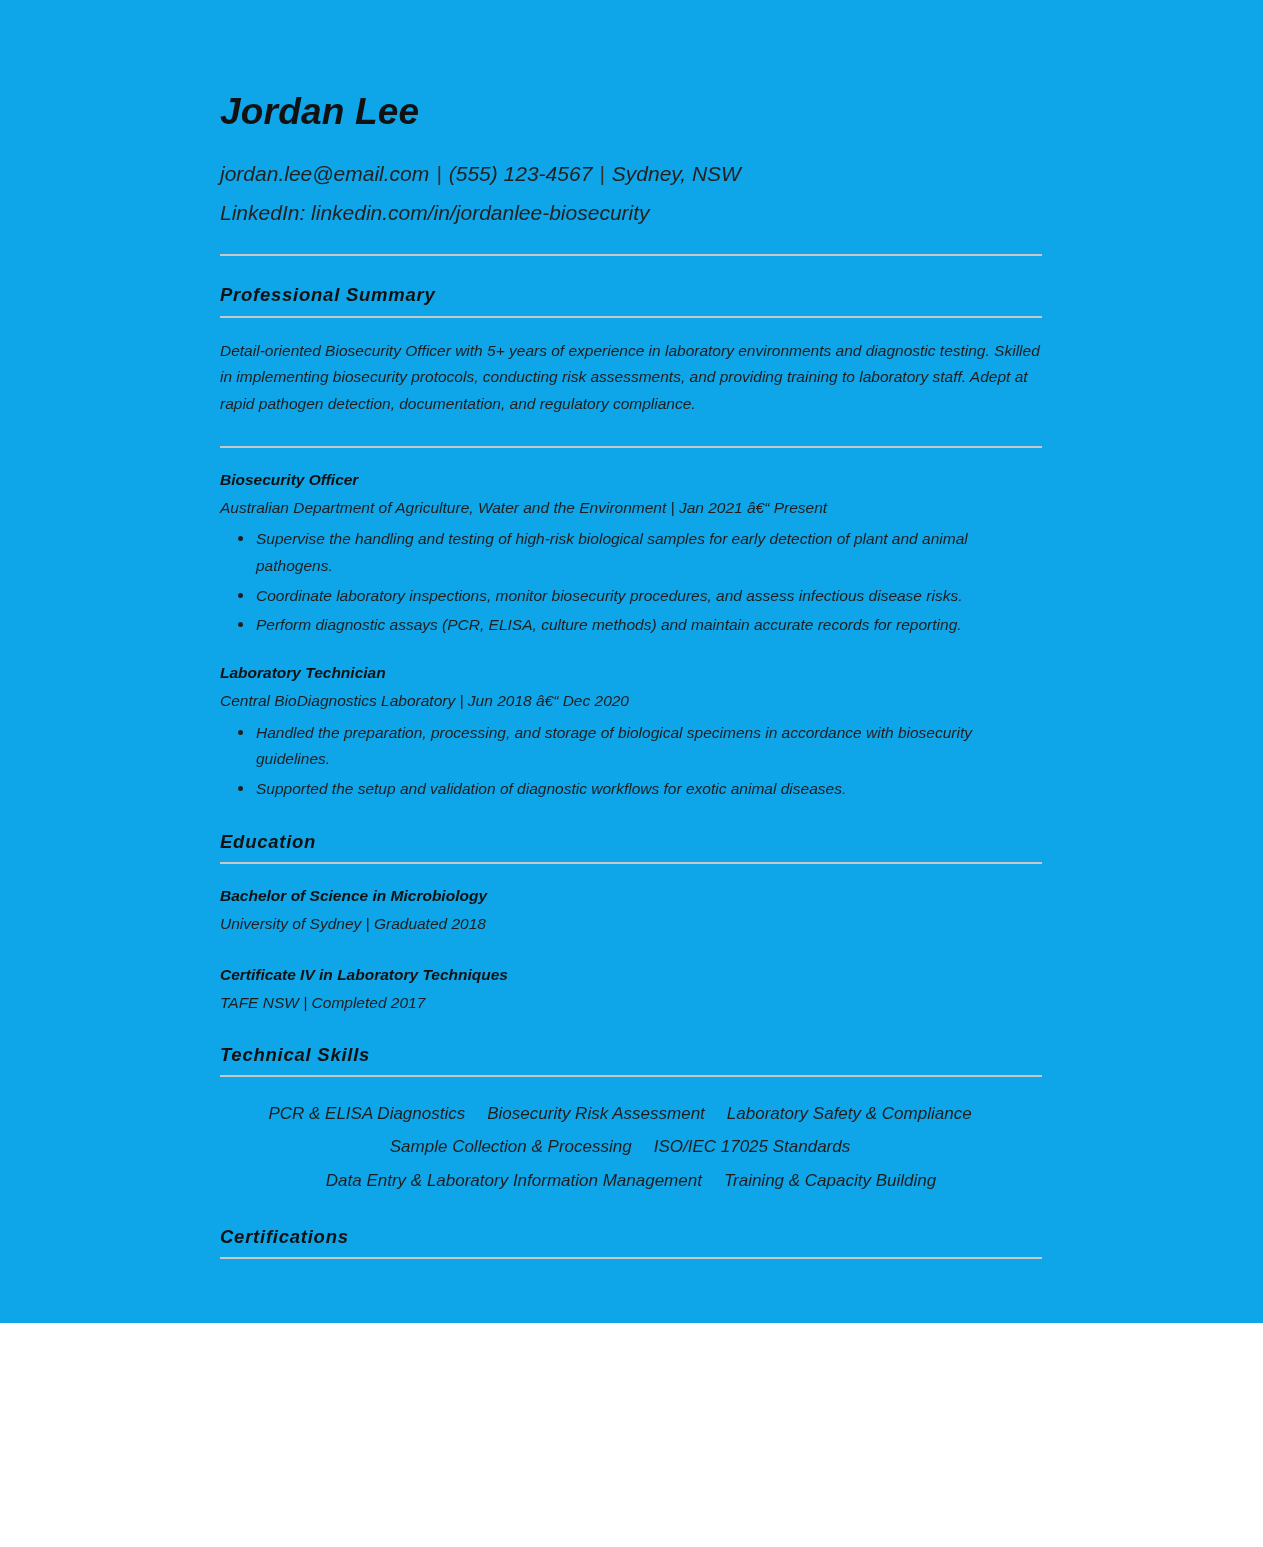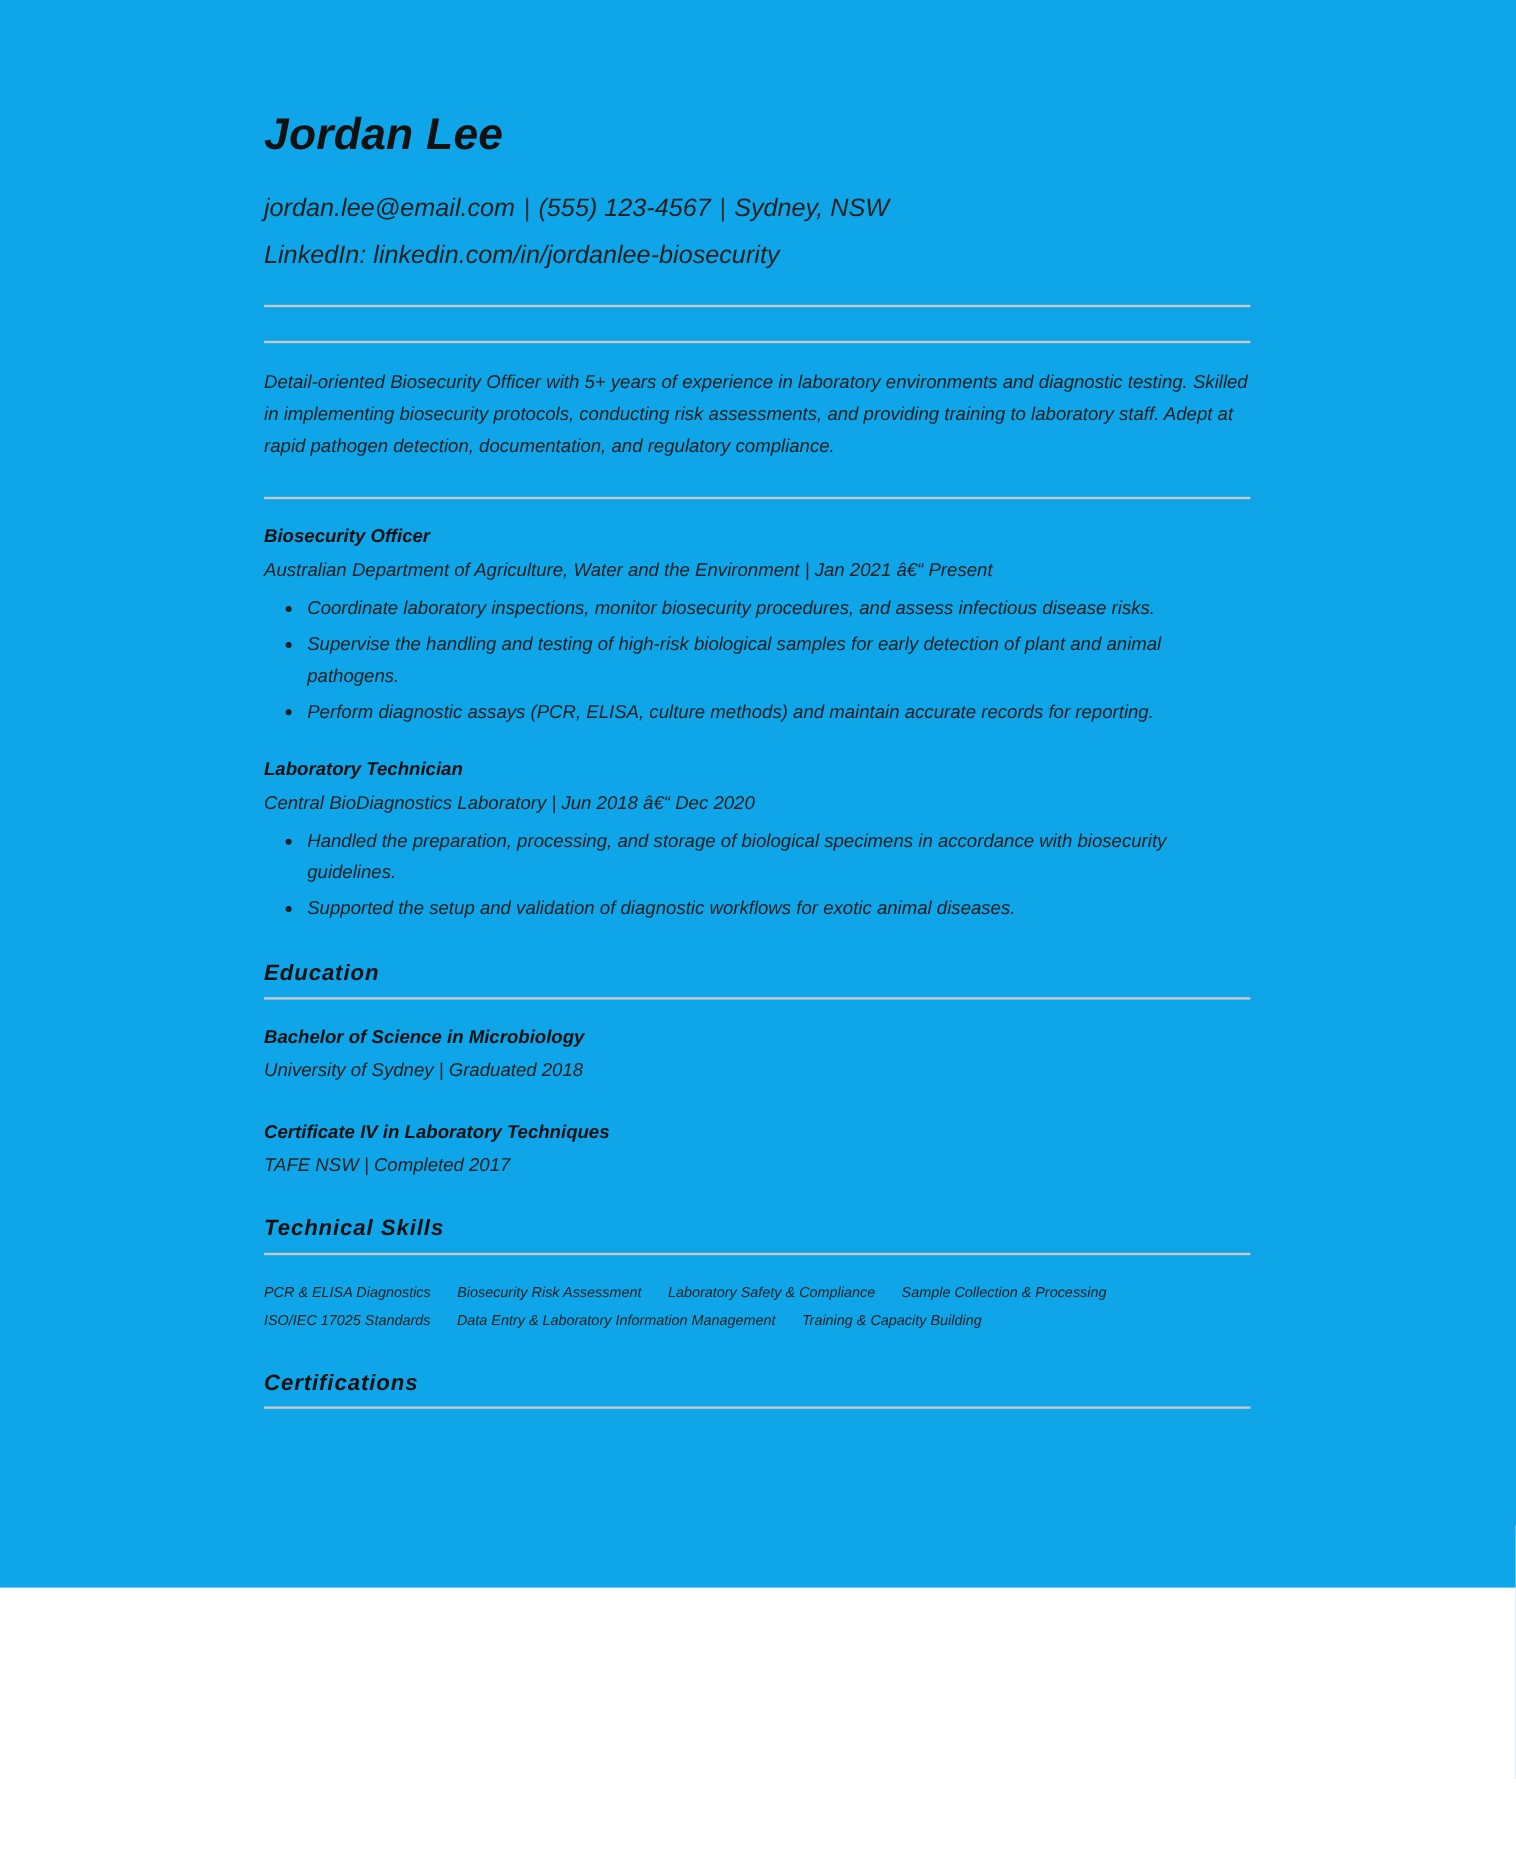--- a/index.html
+++ b/index.html
@@ -127,23 +127,24 @@
 
   .edu-entry {
     margin-bottom: 26px;
   }
   .edu-entry:last-child {
     margin-bottom: 0;
   }
 
   
   .skills {
-    font-size: 12px;
+    font-size: 17px;
     line-height: 1.98;
     color: #1f1f1f;
+    text-align: center;
   }
   .skill-item {
     display: inline;
     white-space: nowrap;
   }
   .skill-gap {
     display: inline-block;
     width: 22px;
   }
 
@@ -163,33 +164,34 @@
       <div class="contact-line">
         <span>jordan.lee@email.com</span><span class="sep">|</span><span>(555) 123-4567</span><span class="sep">|</span><span>Sydney, NSW</span>
       </div>
 
       <div class="contact-line">LinkedIn: linkedin.com/in/jordanlee-biosecurity</div>
 
       <div class="rule header-rule"></div>
     </div>
 
     <div class="section">
+      <h2 class="section-title">Professional Summary</h2>
       <div class="rule"></div>
       <p class="summary">Detail-oriented Biosecurity Officer with 5+ years of experience in laboratory environments and diagnostic testing. Skilled in implementing biosecurity protocols, conducting risk assessments, and providing training to laboratory staff. Adept at rapid pathogen detection, documentation, and regulatory compliance.</p>
     </div>
 
     <div class="section">
       <div class="rule"></div>
 
       <div class="entry">
         <div class="entry-title">Biosecurity Officer</div>
         <div class="entry-meta">Australian Department of Agriculture, Water and the Environment  |  Jan 2021 â€“ Present</div>
         <ul class="bullets">
+          <li>Supervise the handling and testing of high-risk biological samples for early detection of plant and animal pathogens.</li>
           <li>Coordinate laboratory inspections, monitor biosecurity procedures, and assess infectious disease risks.</li>
-          <li>Supervise the handling and testing of high-risk biological samples for early detection of plant and animal pathogens.</li>
           <li>Perform diagnostic assays (PCR, ELISA, culture methods) and maintain accurate records for reporting.</li>
         </ul>
       </div>
 
       <div class="entry">
         <div class="entry-title">Laboratory Technician</div>
         <div class="entry-meta">Central BioDiagnostics Laboratory  |  Jun 2018 â€“ Dec 2020</div>
         <ul class="bullets">
           <li>Handled the preparation, processing, and storage of biological specimens in accordance with biosecurity guidelines.</li>
           <li>Supported the setup and validation of diagnostic workflows for exotic animal diseases.</li>

